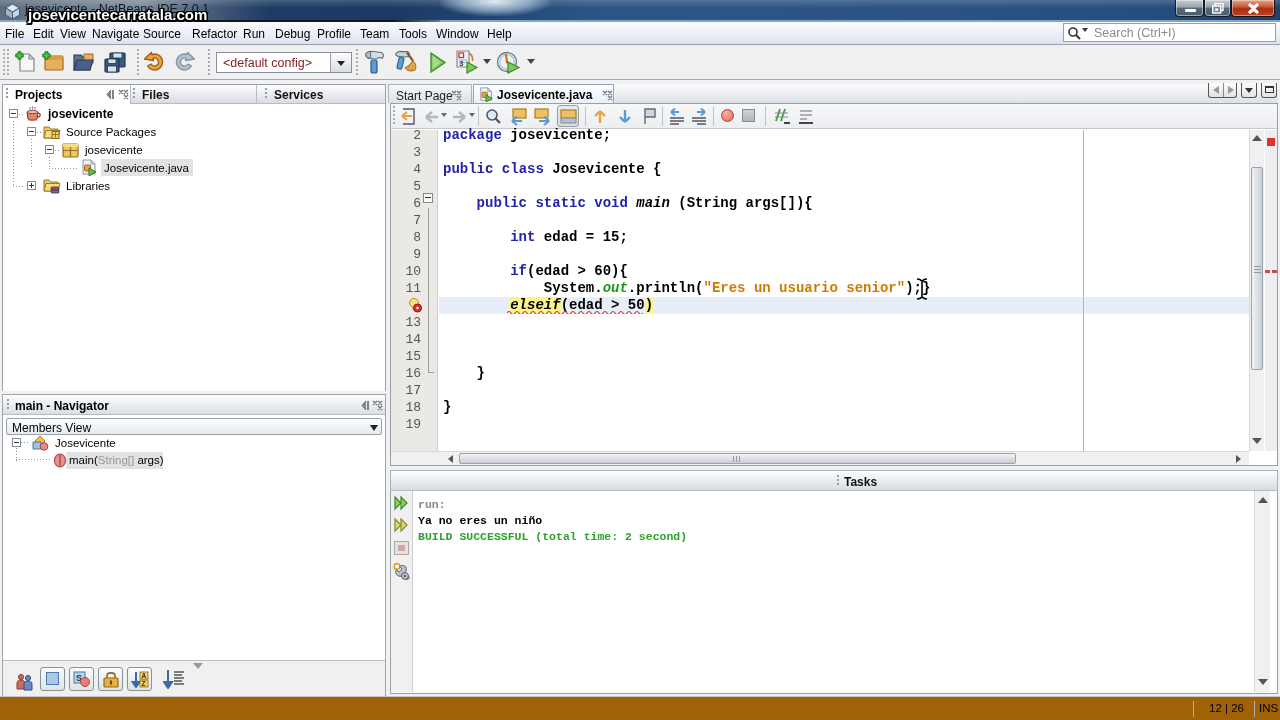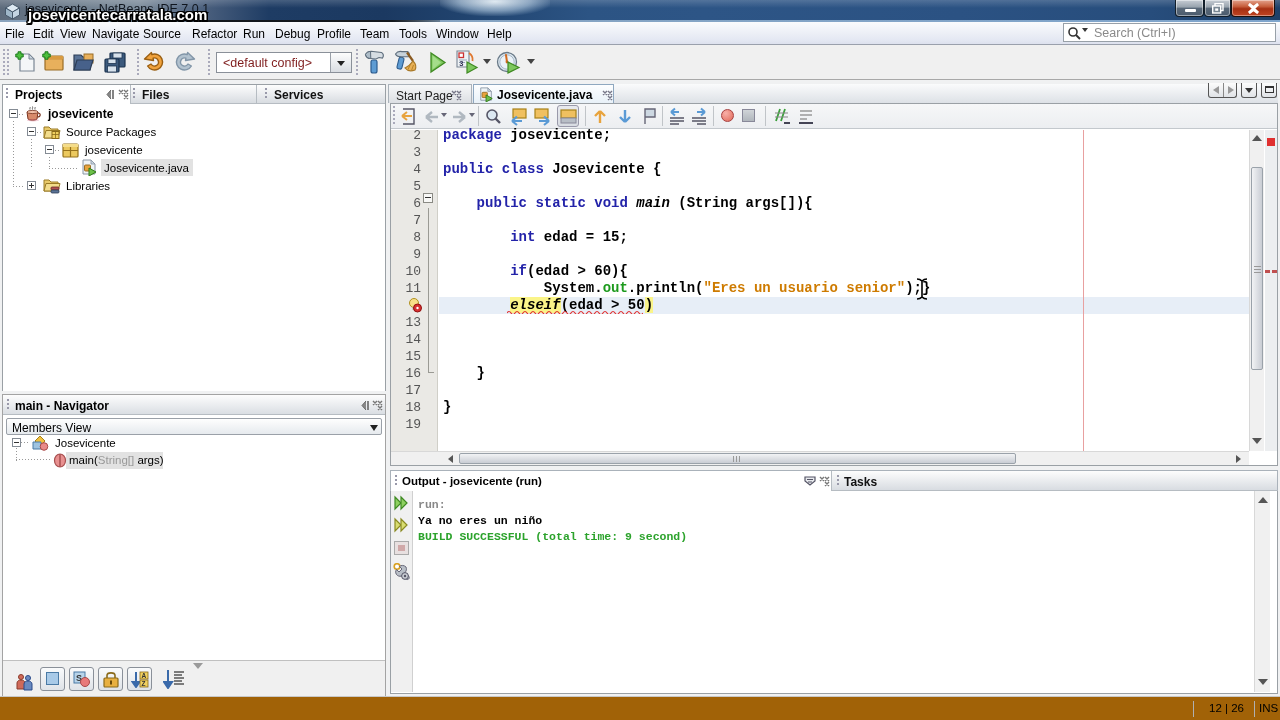--- a/index.html
+++ b/index.html
@@ -1,20 +1,20 @@
 <!DOCTYPE html>
 <html><head><meta charset="utf-8">
 <style>
 *{margin:0;padding:0;box-sizing:border-box}
 html,body{width:1280px;height:720px;overflow:hidden;background:#f0f1f2;font-family:"Liberation Sans",sans-serif}
 .abs{position:absolute}
 .code{font-family:"Liberation Mono",monospace;font-weight:700;font-size:14px;white-space:pre;color:#000}
 .kw{color:#2323a9}
 .str{color:#ce7b00}
-.fld{color:#1d9a1d;}
+.fld{color:#1d9a1d;font-style:italic}
 svg{display:block}
 </style></head>
 <body>
 
 <div class="abs" id="titlebar" style="left:0;top:0;width:1280px;height:22px;background:linear-gradient(to right,#5d6b7c 0%,#70808f 6%,#7d8c9b 11%,#4a5f7d 16%,#1e3c64 21%,#1b3961 30%,#224672 38%,#2c5484 46%,#2d5586 55%,#2b5283 75%,#274d7c 90%,#1e4069 100%)">
   <div class="abs" style="left:440px;top:0;width:110px;height:16px;background:radial-gradient(ellipse at 50% 10%,rgba(228,238,245,.95) 0%,rgba(185,208,228,.6) 45%,rgba(120,160,200,0) 75%)"></div>
   <div class="abs" style="left:0;top:0;width:1280px;height:8px;background:linear-gradient(rgba(255,255,255,.18),rgba(255,255,255,0))"></div>
   <div class="abs" style="left:0;top:20px;width:1280px;height:2px;background:linear-gradient(to right,#8aa3bd,#7fa5cc)"></div>
 
   <svg class="abs" style="left:4px;top:3px" width="17" height="17" viewBox="0 0 17 17">
@@ -524,31 +524,20 @@
         <div class="abs" style="left:276px;top:2px;width:1px;height:6px;background:#999"></div>
         <div class="abs" style="left:279px;top:2px;width:1px;height:6px;background:#999"></div>
       </div>
       <div class="abs" style="left:797px;top:3px;width:0;height:0;border-top:4.5px solid transparent;border-bottom:4.5px solid transparent;border-left:5px solid #555"></div>
     </div>
   </div>
 </div>
 
 <div class="abs" id="output" style="left:390px;top:470px;width:888px;height:224px">
   <div class="abs" style="left:0;top:0;width:888px;height:21px;background:linear-gradient(#fdfdfd,#d8dce1);border:1px solid #aab2ba;border-bottom:1px solid #b6bcc2">
-    <div class="abs" style="left:0;top:0;width:441px;height:20px;background:#fff;border-right:1px solid #b6bcc2">
-      <div class="abs" style="left:4px;top:4px;width:2px;height:12px;background-image:repeating-linear-gradient(#99a 0 2px,transparent 2px 4px)"></div>
-      <div class="abs" style="left:11px;top:4px;font-size:11.5px;font-weight:700;color:#000">Output - josevicente (run)</div>
-      <svg class="abs" style="left:413px;top:5px" width="12" height="11" viewBox="0 0 12 11">
-          <path d="M1,1 L11,1 L11,5 L6,9 L1,5 Z" fill="#e8eaee" stroke="#556" stroke-width="1.2"></path>
-          <path d="M3,3.5 L9,3.5 M4,6 L8,6" stroke="#556" stroke-width="1"></path>
-        </svg>
-      <svg class="abs" style="left:428px;top:5px" width="11" height="11" viewBox="0 0 11 11">
-          <path d="M1,1 L5,5 M5,1 L1,5 M6,6 L10,10 M10,6 L6,10 M6,1 L10,5 M10,1 L6,5" stroke="#777" stroke-width="1.4"></path>
-        </svg>
-    </div>
     <div class="abs" style="left:443px;top:0;width:444px;height:20px">
       <div class="abs" style="left:3px;top:4px;width:2px;height:12px;background-image:repeating-linear-gradient(#99a 0 2px,transparent 2px 4px)"></div>
       <div class="abs" style="left:10px;top:4px;font-size:12px;font-weight:700;color:#111">Tasks</div>
     </div>
   </div>
   <div class="abs" style="left:0;top:21px;width:888px;height:203px;border:1px solid #9aa0a5;border-top:none;background:#fff">
 
     <div class="abs" style="left:0;top:0;width:22px;height:201px;background:#f0f0f0;border-right:1px solid #d0d0d0">
       <svg class="abs" style="left:2px;top:4px" width="17" height="16" viewBox="0 0 17 16">
         <path d="M2,2 L8,8 L2,14 Z" fill="#8ed060" stroke="#3f8a22" stroke-width="1.2"></path>
@@ -564,21 +553,21 @@
       <svg class="abs" style="left:2px;top:72px" width="18" height="18" viewBox="0 0 18 18">
         <circle cx="4" cy="3.5" r="2.8" fill="#fff" stroke="#d8a020" stroke-width="1.6"></circle>
         <path d="M13,4 C11,2 8,2 6.5,3.5 L9,6 L6,9 L3.5,6.5 C2,8.5 2.5,11 4.5,12.5 C6,13.5 8,13.5 9.5,12.5 L13,16 C14,17 15.5,16.5 16,15.5 C16.6,14.5 16,13.5 15.5,13 L12,9.5 C13.5,8 13.8,5.8 13,4 Z" fill="#b8bec6" stroke="#667" stroke-width="1"></path>
         <circle cx="12" cy="13" r="3.4" fill="#c8ccd2" stroke="#556" stroke-width="1"></circle>
         <circle cx="12" cy="13" r="1.2" fill="#556"></circle>
       </svg>
     </div>
 
     <div class="abs code" style="left:27px;top:6px;line-height:16px;font-size:11.5px"><span style="color:#888">run:</span>
 <span>Ya no eres un niño</span>
-<span style="color:#2ca32c">BUILD SUCCESSFUL (total time: 9 second)</span></div>
+<span style="color:#2ca32c">BUILD SUCCESSFUL (total time: 2 second)</span></div>
 
     <div class="abs" style="left:863px;top:0;width:16px;height:201px;background:#f0f0f0;border-left:1px solid #d8d8d8">
       <div class="abs" style="left:3px;top:6px;width:0;height:0;border-left:5px solid transparent;border-right:5px solid transparent;border-bottom:6px solid #555"></div>
       <div class="abs" style="left:3px;top:188px;width:0;height:0;border-left:5px solid transparent;border-right:5px solid transparent;border-top:6px solid #555"></div>
     </div>
   </div>
 </div>
 
 <div class="abs" id="statusbar" style="left:0;top:696px;width:1280px;height:24px;background:#a16207;border-top:1px solid #c8c8c8">
   <div class="abs" style="left:1193px;top:4px;width:1px;height:16px;background:#b0b0b0"></div>

